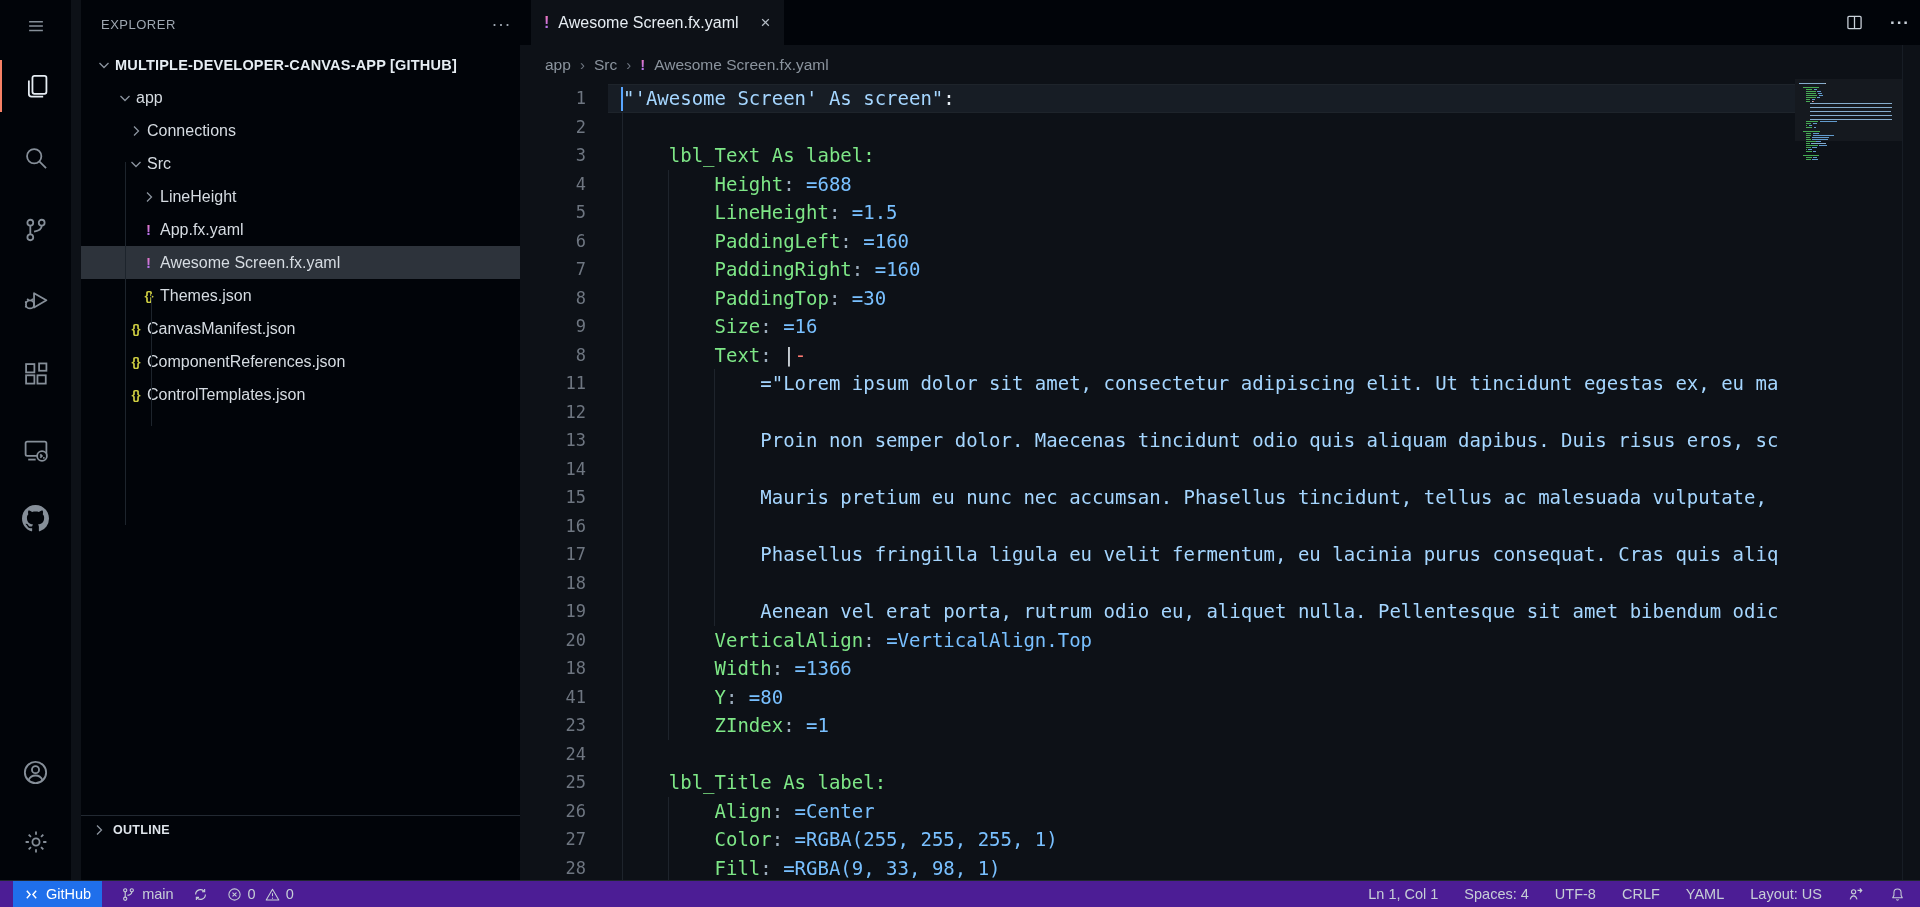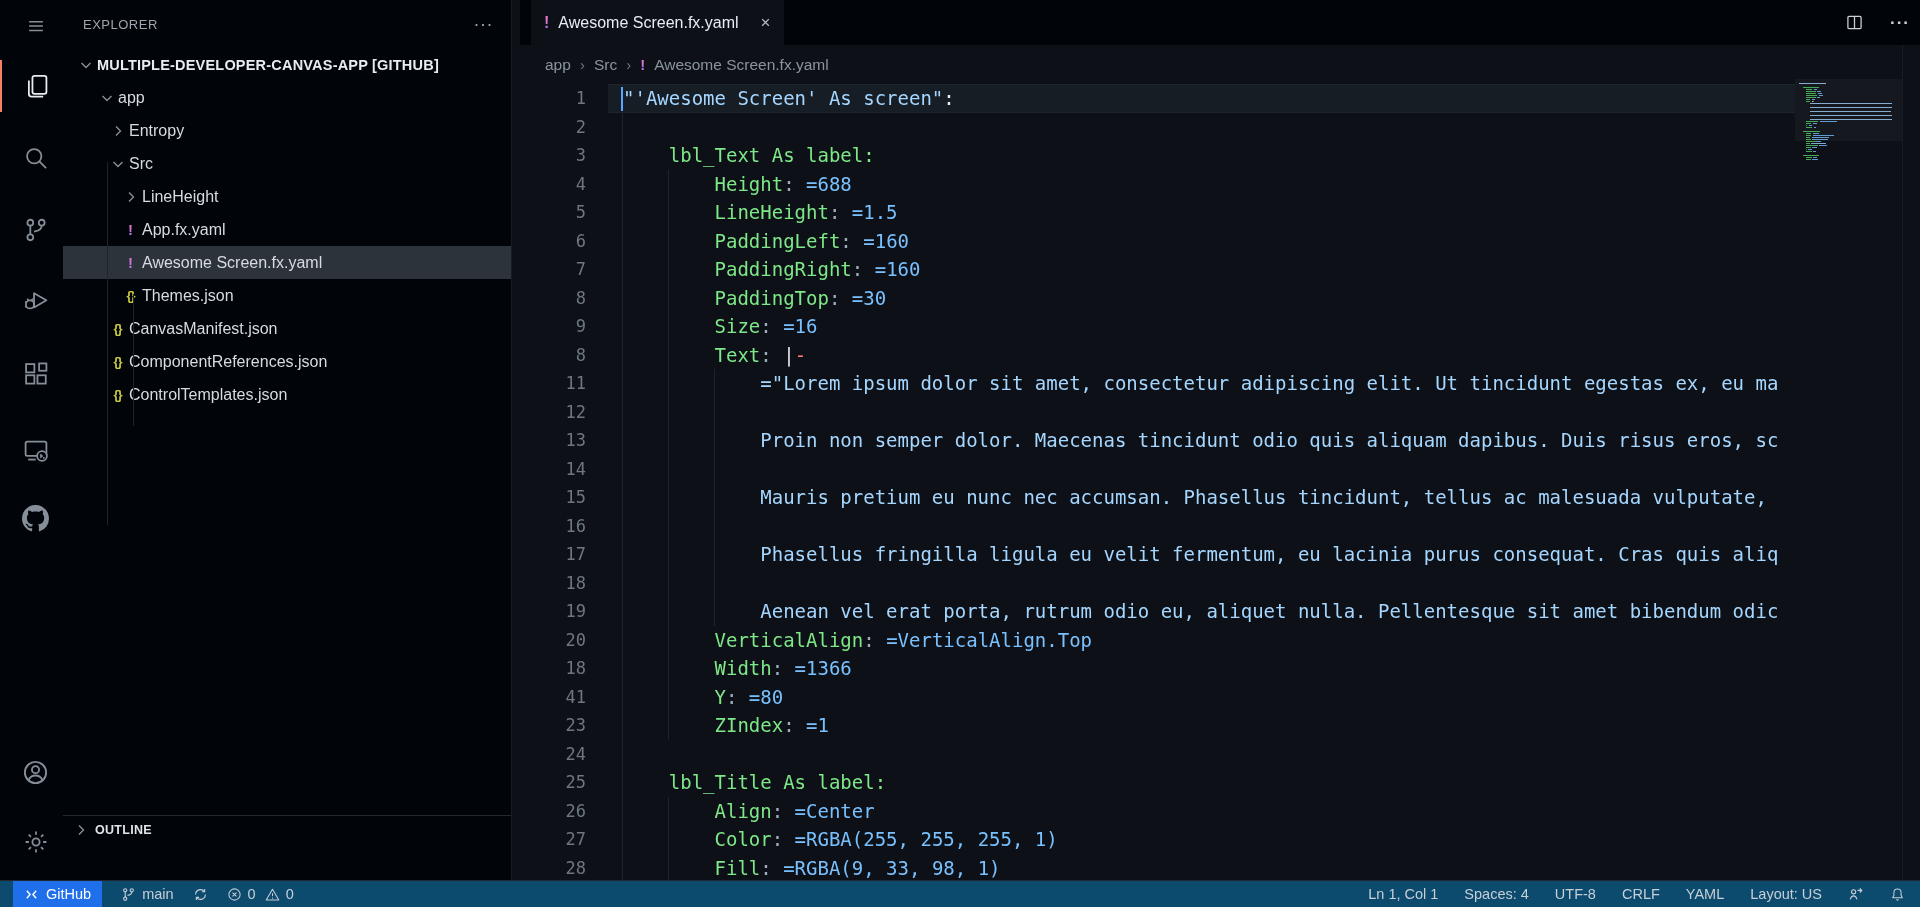--- a/index.html
+++ b/index.html
@@ -7,21 +7,21 @@
        font-family:"Liberation Sans",sans-serif;-webkit-font-smoothing:antialiased;}
   svg{display:block}
 
   
   .activitybar{position:absolute;left:0;top:0;width:71px;height:880px;background:#010409;}
   .ab-item{position:absolute;left:0;width:71px;height:52px;display:flex;align-items:center;
            justify-content:center;color:#868f99;cursor:pointer;box-sizing:border-box;}
   .ab-item.active{color:#e6edf3;border-left:2px solid #f78166;}
 
   
-  .sidebar{position:absolute;left:63px;top:0;width:449px;height:880px;background:#010409;
+  .sidebar{position:absolute;left:81px;top:0;width:449px;height:880px;background:#010409;
            border-right:1px solid #161c23;box-sizing:border-box;}
   .sb-header{height:48px;display:flex;align-items:center;justify-content:space-between;
              padding:0 18px 0 20px;color:#9ea7b1;font-size:13px;letter-spacing:.5px;}
   .sb-more{font-size:18px;color:#9ea7b1;cursor:pointer;line-height:10px;}
   .tree{position:absolute;left:0;top:48px;right:0;}
   .row{height:33px;display:flex;align-items:center;font-size:16px;color:#d6dce2;
        cursor:pointer;white-space:nowrap;box-sizing:border-box;}
   .row.sel{background:#2d333b;}
   .row .slot{width:23px;height:22px;flex:none;display:flex;align-items:center;justify-content:center;color:#8b949e;}
   .row.root .lab{font-weight:700;font-size:14.5px;color:#e6edf3;letter-spacing:.2px;}
@@ -70,21 +70,21 @@
   .minimap{position:absolute;left:1275px;top:45px;width:107px;height:835px;background:#0d1117;cursor:pointer;}
   .mm-edge{position:absolute;left:1382px;top:45px;width:1px;height:835px;background:#171d25;}
   .mm-slider{position:absolute;left:0;top:34px;width:100%;height:62px;background:rgba(173,186,199,.05);}
   .mm-rows{position:absolute;left:4px;top:38px;right:3px;}
   .mm-row{height:1px;margin-bottom:1px;display:flex;}
   .mm-seg{height:1px;flex:none;opacity:.78;}
   .b-key{background:#56d364}.b-val{background:#79c0ff}.b-str{background:#a5d6ff}
   .b-pln{background:transparent}.b-red{background:#ff7b72}.b-wht{background:#e6edf3}
 
   
-  .statusbar{position:absolute;left:0;top:880px;width:1920px;height:27px;background:#0c4a6e;
+  .statusbar{position:absolute;left:0;top:880px;width:1920px;height:27px;background:#4c1d95;
              border-top:1px solid #202730;box-sizing:border-box;display:flex;align-items:center;
              font-size:14.5px;color:#c6ced6;}
   .st-remote{margin-left:13px;height:26px;background:#1f6feb;color:#fff;display:flex;
              align-items:center;gap:7px;padding:0 11px;cursor:pointer;}
   .st-item{display:flex;align-items:center;gap:6px;margin-left:19px;cursor:pointer;}
   .st-right{margin-left:auto;display:flex;align-items:center;gap:26px;padding-right:15px;}
   .st-r{cursor:pointer;display:flex;align-items:center;}
 </style>
 </head>
 <body>
@@ -201,21 +201,21 @@
             </svg>
           </span>
           <span class="lab">app</span>
         </div>
         <div class="row" style="padding-left: 43px;">
           <span class="slot col">
             <svg class="chev" width="16" height="16" viewBox="0 0 16 16">
               <path d="M6 3.5l4.5 4.5L6 12.5" fill="none" stroke="currentColor" stroke-width="1.3"></path>
             </svg>
           </span>
-          <span class="lab">Entropy</span>
+          <span class="lab">Connections</span>
         </div>
         <div class="row" style="padding-left: 43px;">
           <span class="slot exp">
             <svg class="chev" width="16" height="16" viewBox="0 0 16 16">
               <path d="M6 3.5l4.5 4.5L6 12.5" fill="none" stroke="currentColor" stroke-width="1.3"></path>
             </svg>
           </span>
           <span class="lab">Src</span>
         </div>
         <div class="row" style="padding-left: 56px;">

